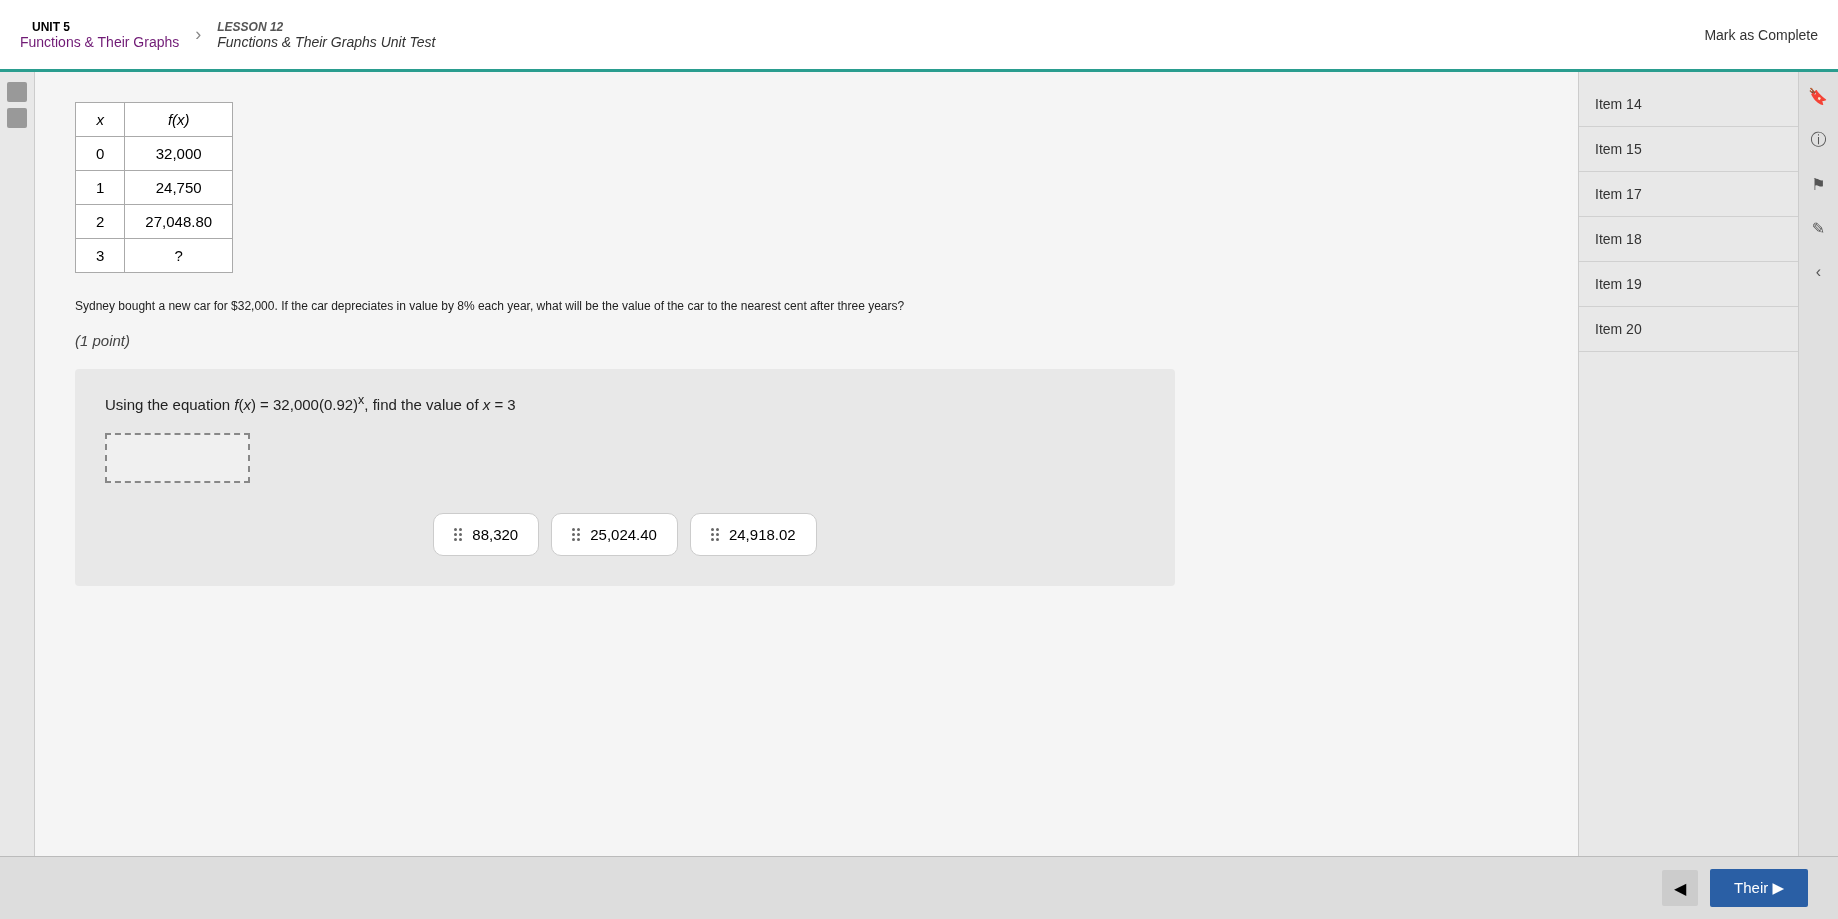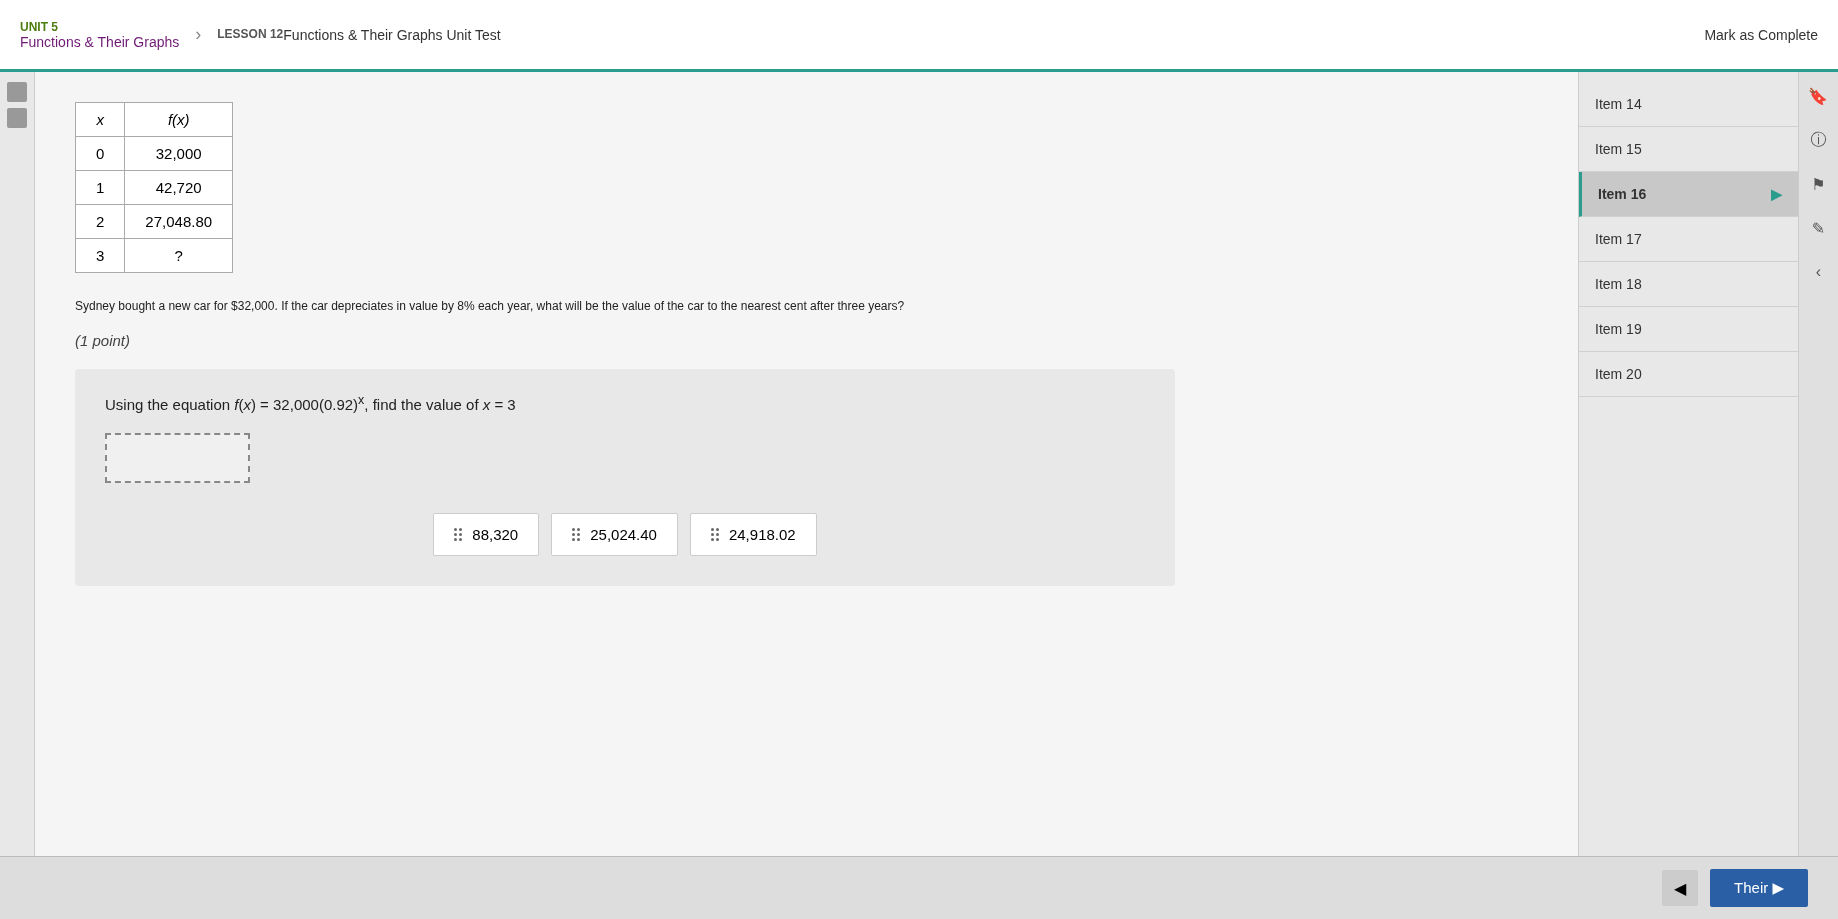--- a/index.html
+++ b/index.html
@@ -27,35 +27,37 @@
       display: flex;
       align-items: center;
       gap: 8px;
     }
     .breadcrumb-unit {
       display: flex;
       flex-direction: column;
     }
     .breadcrumb-unit-label {
       font-size: 12px;
-      color: #4d7c0f;
+      color: #000000;
       font-weight: bold;
+      margin-left: 12px;
     }
     .breadcrumb-unit-name {
       font-size: 14px;
       color: #701a75;
     }
     .breadcrumb-arrow {
       font-size: 18px;
       color: #888;
       margin: 0 8px;
     }
     .breadcrumb-lesson {
       display: flex;
-      flex-direction: row;
+      flex-direction: column;
+      font-style: italic;
     }
     .breadcrumb-lesson-label {
       font-size: 12px;
       color: #555;
       font-weight: bold;
     }
     .breadcrumb-lesson-name {
       font-size: 14px;
       color: #333;
     }
@@ -160,21 +162,21 @@
     }
     .answer-choice {
       background: #fff;
       border: 1px solid #ccc;
       padding: 12px 20px;
       font-size: 15px;
       cursor: pointer;
       display: flex;
       align-items: center;
       gap: 6px;
-      border-radius: 2px;
+      border-radius: 10px;
     }
 
     
     .right-sidebar {
       width: 220px;
       background: #e8e8e8;
       border-left: 1px solid #ccc;
       padding: 10px 0;
       display: flex;
       flex-direction: column;
@@ -290,21 +292,21 @@
           <th><em>f</em>(<em>x</em>)</th>
         </tr>
       </thead>
       <tbody id="table-body">
       <tr>
       <td>0</td>
       <td>32,000</td>
     </tr>
           <tr>
       <td>1</td>
-      <td>42,720</td>
+      <td>24,750</td>
     </tr>
           <tr>
       <td>2</td>
       <td>27,048.80</td>
     </tr>
           <tr>
       <td>3</td>
       <td>?</td>
     </tr>
         </tbody>
@@ -379,24 +381,20 @@
   <div class="right-sidebar">
 
   <div class="sidebar-item">
       <span>Item 14</span>
 
     </div>
       <div class="sidebar-item">
       <span>Item 15</span>
 
     </div>
-      <div class="sidebar-item active">
-      <span>Item 16</span>
-      <span class="sidebar-item-arrow">▶</span>
-    </div>
       <div class="sidebar-item">
       <span>Item 17</span>
 
     </div>
       <div class="sidebar-item">
       <span>Item 18</span>
 
     </div>
       <div class="sidebar-item">
       <span>Item 19</span>

